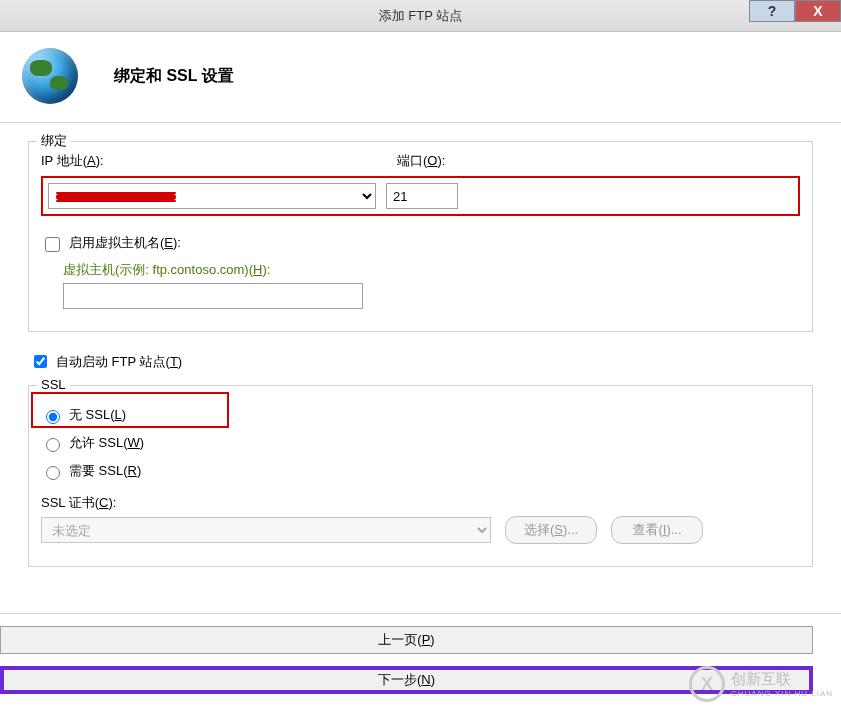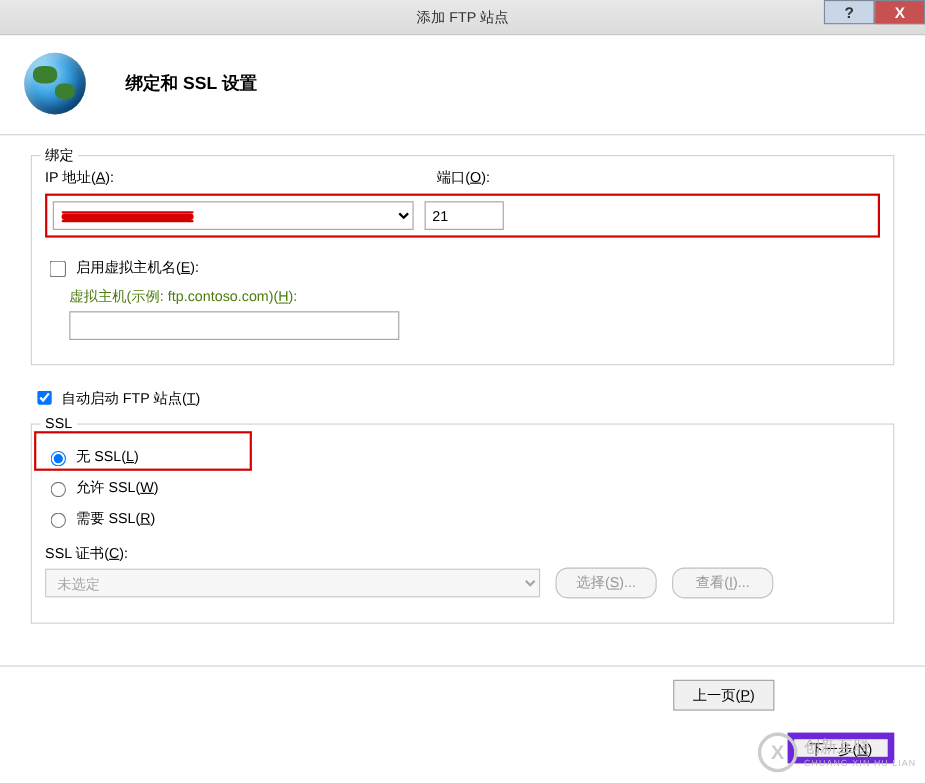--- a/index.html
+++ b/index.html
@@ -107,28 +107,29 @@
   .radio-row input[type="radio"]{ width:14px;height:14px; }
 
   .cert-row { display:flex; gap:14px; align-items:center; margin-top:4px; }
   .cert-select { flex:1; max-width:450px; height:26px; border:1px solid #b0b0b0; background:#f4f4f4; font-size:13px; padding:0 6px; }
   .btn {
     height:28px; min-width:92px; padding:0 14px;
     border:1px solid #a0a0a0; background:#f0f0f0;
     font-size:13px; cursor:pointer;
   }
   .btn[disabled]{ color:#999; background:#f5f5f5; border-color:#c0c0c0;border-radius:11px; }
-  .btn.primary { border:6px solid #6d28d9;margin-top:48px; }
+  .btn.primary { border:4px solid #6d28d9; }
 
   .footer {
     position:absolute; bottom:0; left:0; right:0;
     padding: 12px 28px 18px 0;
     display:flex; justify-content:flex-end; gap:12px;
     border-top:1px solid #d0d0d0;
     background:#fff;
+    flex-direction:column;
   }
 
   .watermark {
     position:absolute; right:8px; bottom:10px;
     display:flex; align-items:center; gap:6px;
     color:#bbb; font-size:12px; pointer-events:none;
   }
   .watermark .logo {
     width:36px; height:36px; border:3px solid #ccc; border-radius:50%;
     display:flex; align-items:center; justify-content:center;

